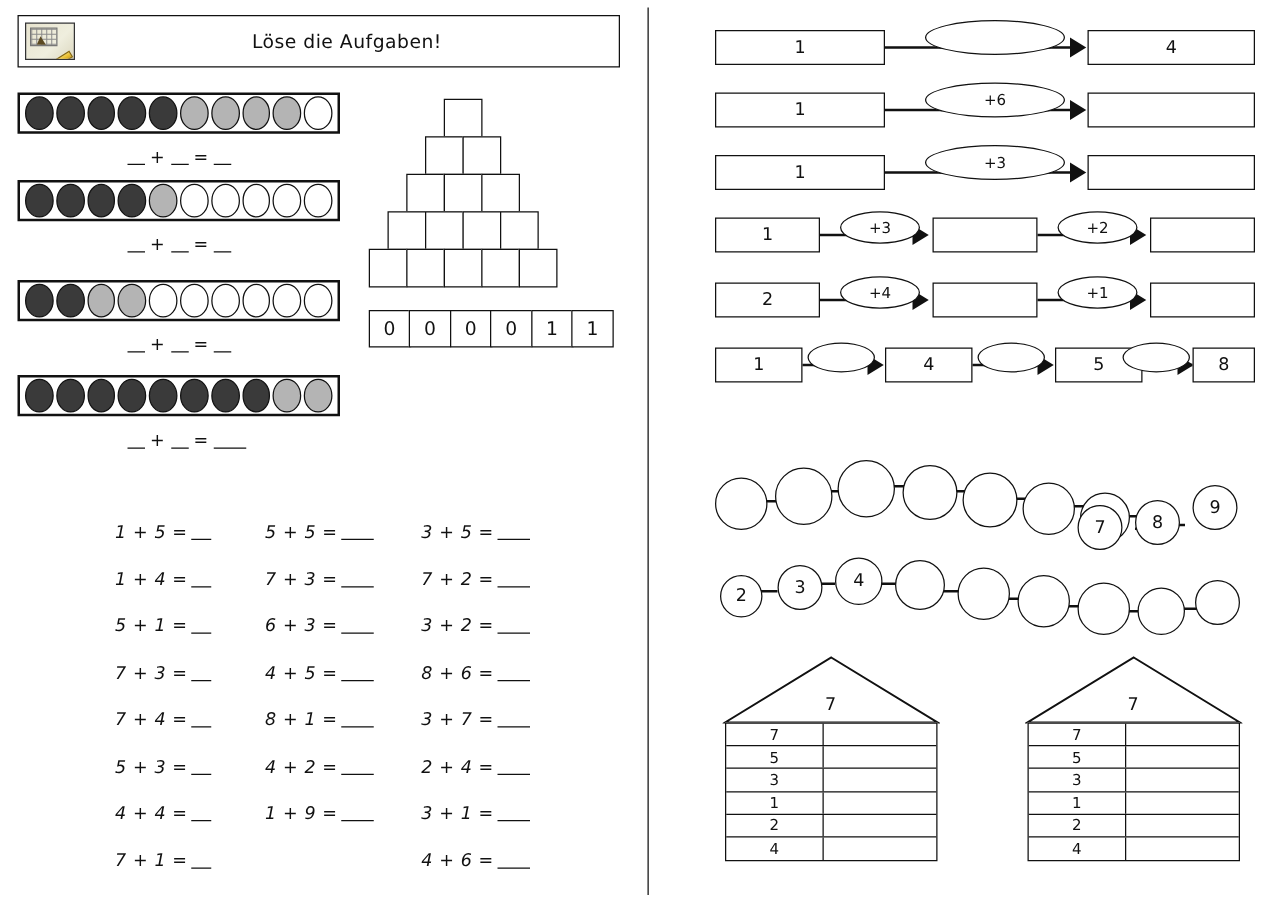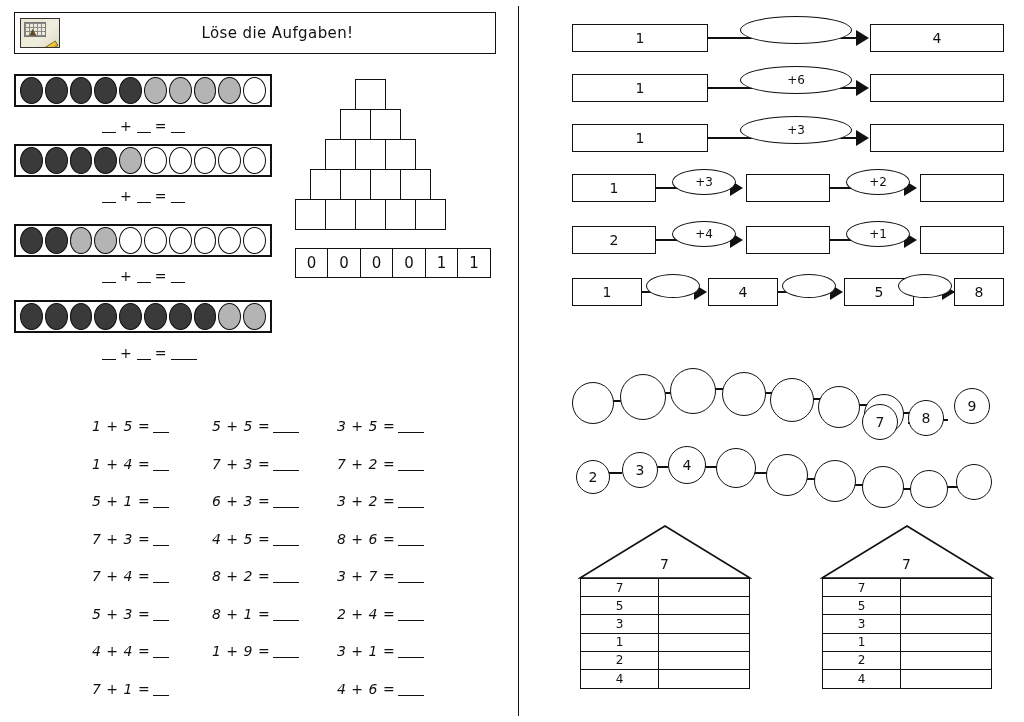--- a/index.html
+++ b/index.html
@@ -235,22 +235,22 @@
       <div class="task"><span>7 + 4 =</span><span class="ln"></span></div>
       <div class="task"><span>5 + 3 =</span><span class="ln"></span></div>
       <div class="task"><span>4 + 4 =</span><span class="ln"></span></div>
       <div class="task"><span>7 + 1 =</span><span class="ln"></span></div>
     </div>
     <div class="task-col" style="left:120px;">
       <div class="task"><span>5 + 5 =</span><span class="ln w"></span></div>
       <div class="task"><span>7 + 3 =</span><span class="ln w"></span></div>
       <div class="task"><span>6 + 3 =</span><span class="ln w"></span></div>
       <div class="task"><span>4 + 5 =</span><span class="ln w"></span></div>
-      <div class="task"><span>8 + 2 =</span><span class="ln w"></span></div>
       <div class="task"><span>8 + 1 =</span><span class="ln w"></span></div>
+      <div class="task"><span>4 + 2 =</span><span class="ln w"></span></div>
       <div class="task"><span>1 + 9 =</span><span class="ln w"></span></div>
     </div>
     <div class="task-col" style="left:245px;">
       <div class="task"><span>3 + 5 =</span><span class="ln w"></span></div>
       <div class="task"><span>7 + 2 =</span><span class="ln w"></span></div>
       <div class="task"><span>3 + 2 =</span><span class="ln w"></span></div>
       <div class="task"><span>8 + 6 =</span><span class="ln w"></span></div>
       <div class="task"><span>3 + 7 =</span><span class="ln w"></span></div>
       <div class="task"><span>2 + 4 =</span><span class="ln w"></span></div>
       <div class="task"><span>3 + 1 =</span><span class="ln w"></span></div>

